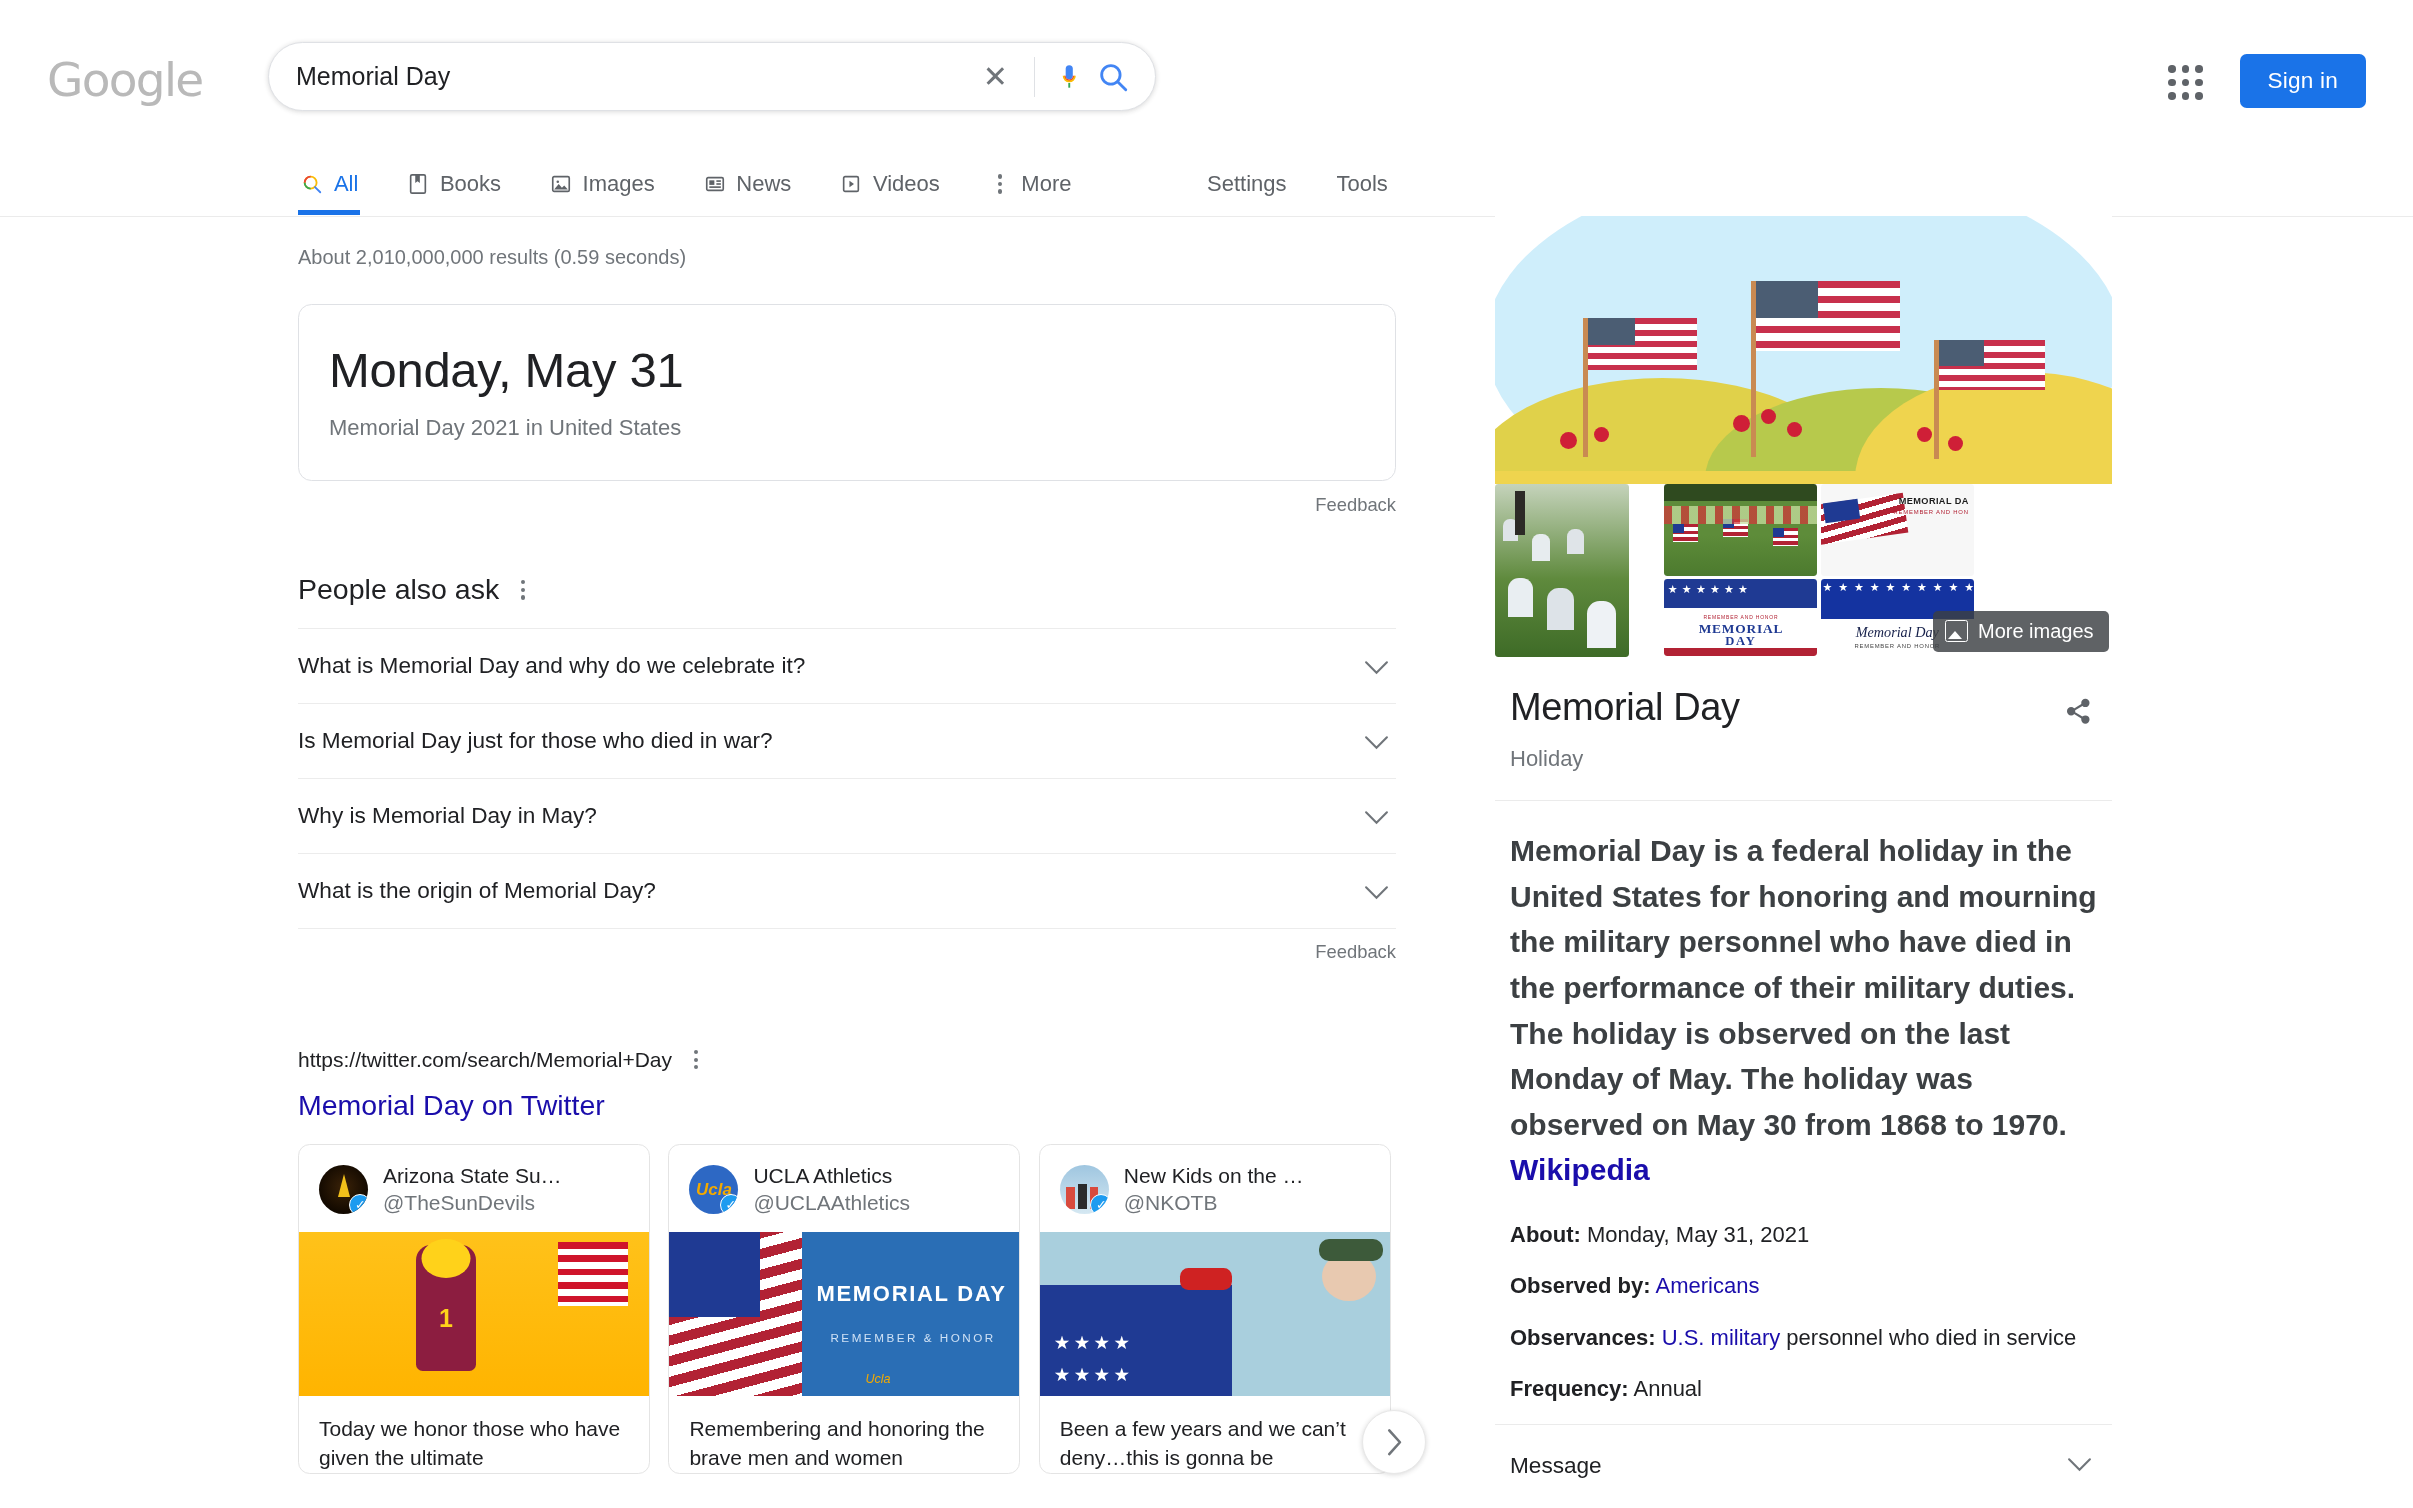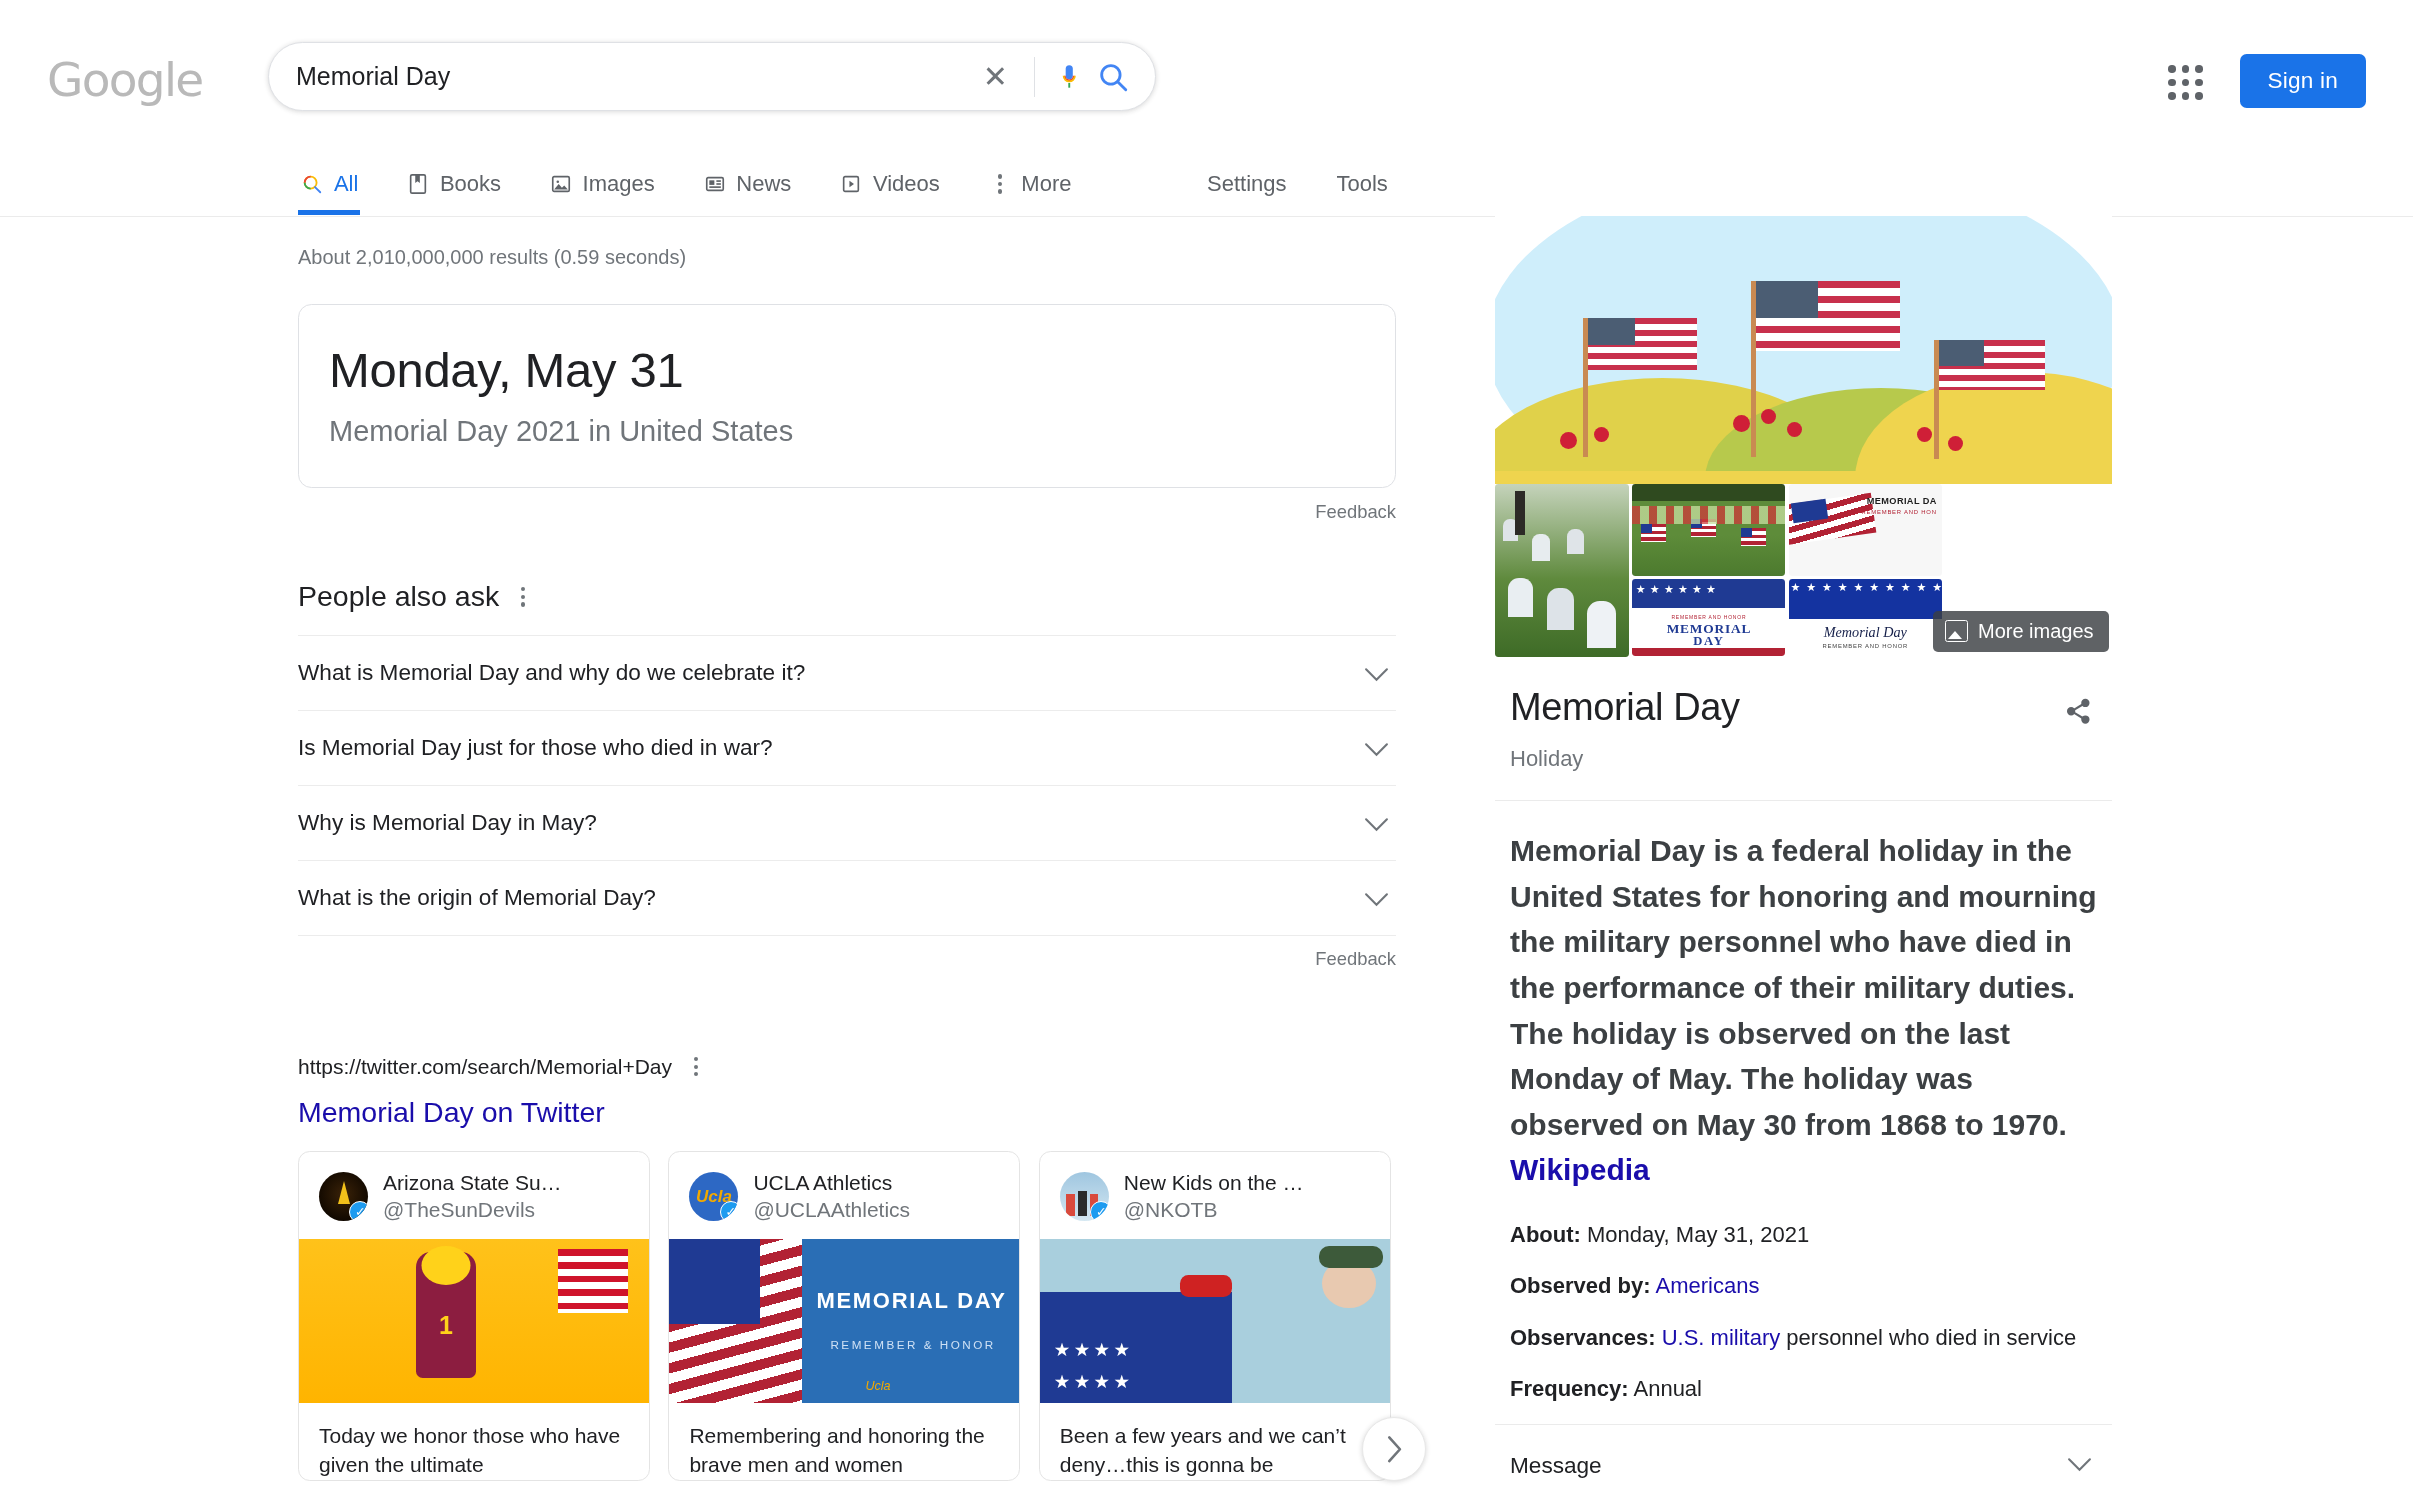--- a/index.html
+++ b/index.html
@@ -85,21 +85,21 @@
   
   .left-col { position: absolute; left: 298px; top: 216px; width: 1106px; }
 
   .result-stats { font-size: 20px; color: #70757a; margin-top: 30px; }
 
   .answer-card {
     margin-top: 35px; width: 1098px; border: 0.8px solid #dfe1e5;
     border-radius: 13.4px; padding: 37px 30px 39px 30px; background: #fff;
   }
   .answer-date { font-size: 49px; color: #202124; font-weight: 400; letter-spacing: -0.3px; }
-  .answer-sub { font-size: 29px; color: #70757a; margin-top: 17px; }
+  .answer-sub { font-size: 22px; color: #70757a; margin-top: 17px; }
   .feedback-right { text-align: right; font-size: 18.4px; color: #70757a; margin-top: 13.4px; width: 1098px; cursor: pointer;}
 
   .paa { margin-top: 57px; width: 1098px; }
   .paa-head { display: flex; align-items: center; gap: 18.4px; }
   .paa-title { font-size: 28.5px; color: #202124; }
   .kebab { display: flex; flex-direction: column; gap: 3.4px; cursor: pointer; padding: 5px 3.4px;}
   .kebab i { width: 4.2px; height: 4.2px; border-radius: 50%; background: #70757a; display:block; }
   .paa-list { margin-top: 22px; }
   .paa-item {
     border-top: 0.8px solid #ececec;
@@ -501,21 +501,21 @@
   <div class="kp-images">
     <div class="kp-img" style="width:134px;height:173px;background:linear-gradient(180deg,#c5d3bb 0%,#5f8a3d 55%,#3e6b27 100%);position:relative;">
       <div style="position:absolute;left:8.4px;top:35px;width:15px;height:22px;border-radius:6.7px 6.7px 0 0;background:#dfe4e8;"></div>
       <div style="position:absolute;left:37px;top:50px;width:18.4px;height:27px;border-radius:7.5px 7.5px 0 0;background:#e7ecef;"></div>
       <div style="position:absolute;left:72px;top:45px;width:17px;height:25px;border-radius:7.5px 7.5px 0 0;background:#dfe4e8;"></div>
       <div style="position:absolute;left:13.4px;top:94px;width:25px;height:39px;border-radius:11px 11px 0 0;background:#e9eef2;"></div>
       <div style="position:absolute;left:52px;top:104px;width:27px;height:42px;border-radius:11.7px 11.7px 0 0;background:#dde3e8;"></div>
       <div style="position:absolute;left:92px;top:117px;width:28.5px;height:47px;border-radius:12.6px 12.6px 0 0;background:#eef2f5;"></div>
       <div style="position:absolute;left:20px;top:6.7px;width:10px;height:44px;background:#2c2a26;"></div>
     </div>
-    <div style="display:flex;flex-direction:column;gap:3.4px;">
+    <div style="display:flex;flex-direction:column;gap:3.4px;margin-left:32px;">
       <div style="display:flex;gap:3.4px;">
         <div class="kp-img" style="width:153px;height:92px;background:linear-gradient(180deg,#2f4a1f 0 18%,#5e8c3a 18% 55%,#4c7a2e 100%);position:relative;overflow:hidden;">
           <div style="position:absolute;left:8.4px;top:40px;width:25px;height:18.4px;background:repeating-linear-gradient(180deg,#b22234 0 3.4px,#fff 3.4px 6.7px);"></div>
           <div style="position:absolute;left:8.4px;top:40px;width:11px;height:9.2px;background:#1f3a93;"></div>
           <div style="position:absolute;left:59px;top:35px;width:25px;height:18.4px;background:repeating-linear-gradient(180deg,#b22234 0 3.4px,#fff 3.4px 6.7px);"></div>
           <div style="position:absolute;left:59px;top:35px;width:11px;height:9.2px;background:#1f3a93;"></div>
           <div style="position:absolute;left:109px;top:44px;width:25px;height:18.4px;background:repeating-linear-gradient(180deg,#b22234 0 3.4px,#fff 3.4px 6.7px);"></div>
           <div style="position:absolute;left:109px;top:44px;width:11px;height:9.2px;background:#1f3a93;"></div>
           <div style="position:absolute;left:0;top:22px;width:153px;height:18.4px;background:repeating-linear-gradient(90deg,#d03a3a 0 8.4px,#c8e0a0 8.4px 17px);opacity:.75;"></div>
         </div>

